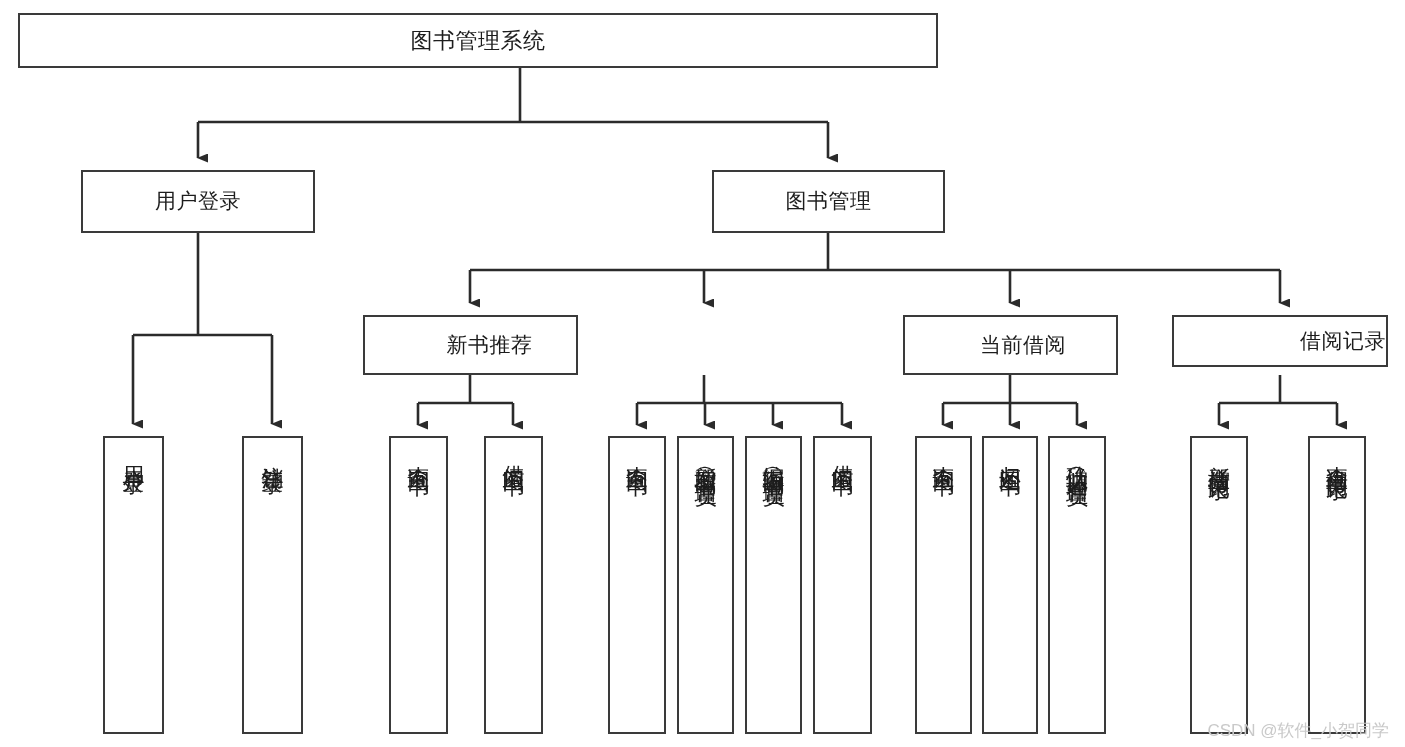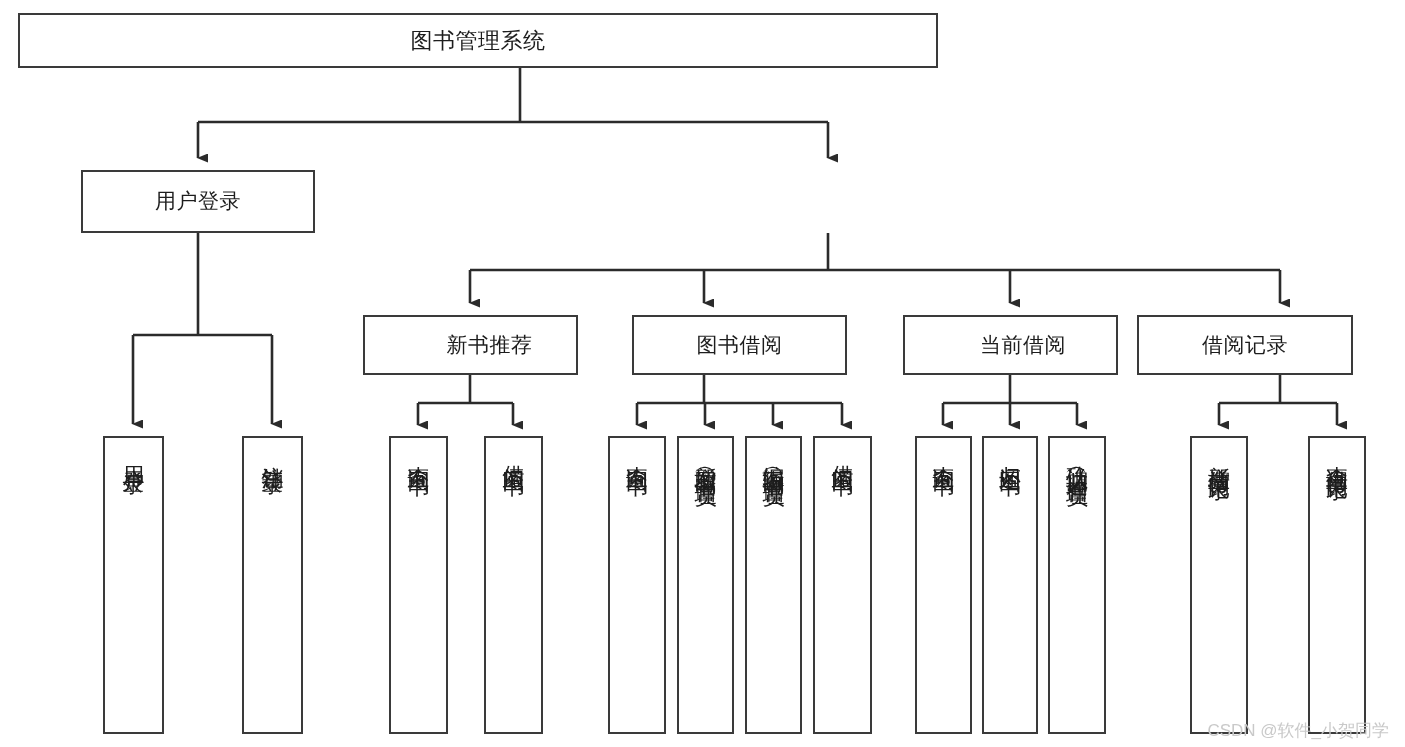--- a/index.html
+++ b/index.html
@@ -124,31 +124,31 @@
     </g>
   </svg>
 
   <div class="node horizontal root" style="left:18px; top:13px; width:920px; height:55px;">
     <span class="node-label">图书管理系统</span>
   </div>
 
   <div class="node horizontal" style="left:81px; top:170px; width:234px; height:63px;">
     <span class="node-label">用户登录</span>
   </div>
+  <div class="node horizontal" style="left:712px; top:170px; width:233px; height:63px;">
+    <span class="node-label">图书管理</span>
+  </div>
 
   <div class="node horizontal" style="left:363px; top:315px; width:215px; height:60px;padding-left:38px;">
     <span class="node-label">新书推荐</span>
   </div>
-  <div class="node horizontal" style="left:632px; top:315px; width:215px; height:60px;">
-    <span class="node-label">图书借阅</span>
-  </div>
   <div class="node horizontal" style="left:903px; top:315px; width:215px; height:60px;padding-left:25px;">
     <span class="node-label">当前借阅</span>
   </div>
-  <div class="node horizontal" style="left:1137px; top:315px; width:216px; height:60px;">
+  <div class="node horizontal" style="left:1172px; top:315px; width:216px; height:52px;justify-content:flex-end;">
     <span class="node-label">借阅记录</span>
   </div>
 
   <div class="node vertical" style="left:103px; top:436px; width:61px; height:298px;">
     <span class="node-label">用户登录</span>
   </div>
   <div class="node vertical" style="left:242px; top:436px; width:61px; height:298px;">
     <span class="node-label">注销登录</span>
   </div>
 

